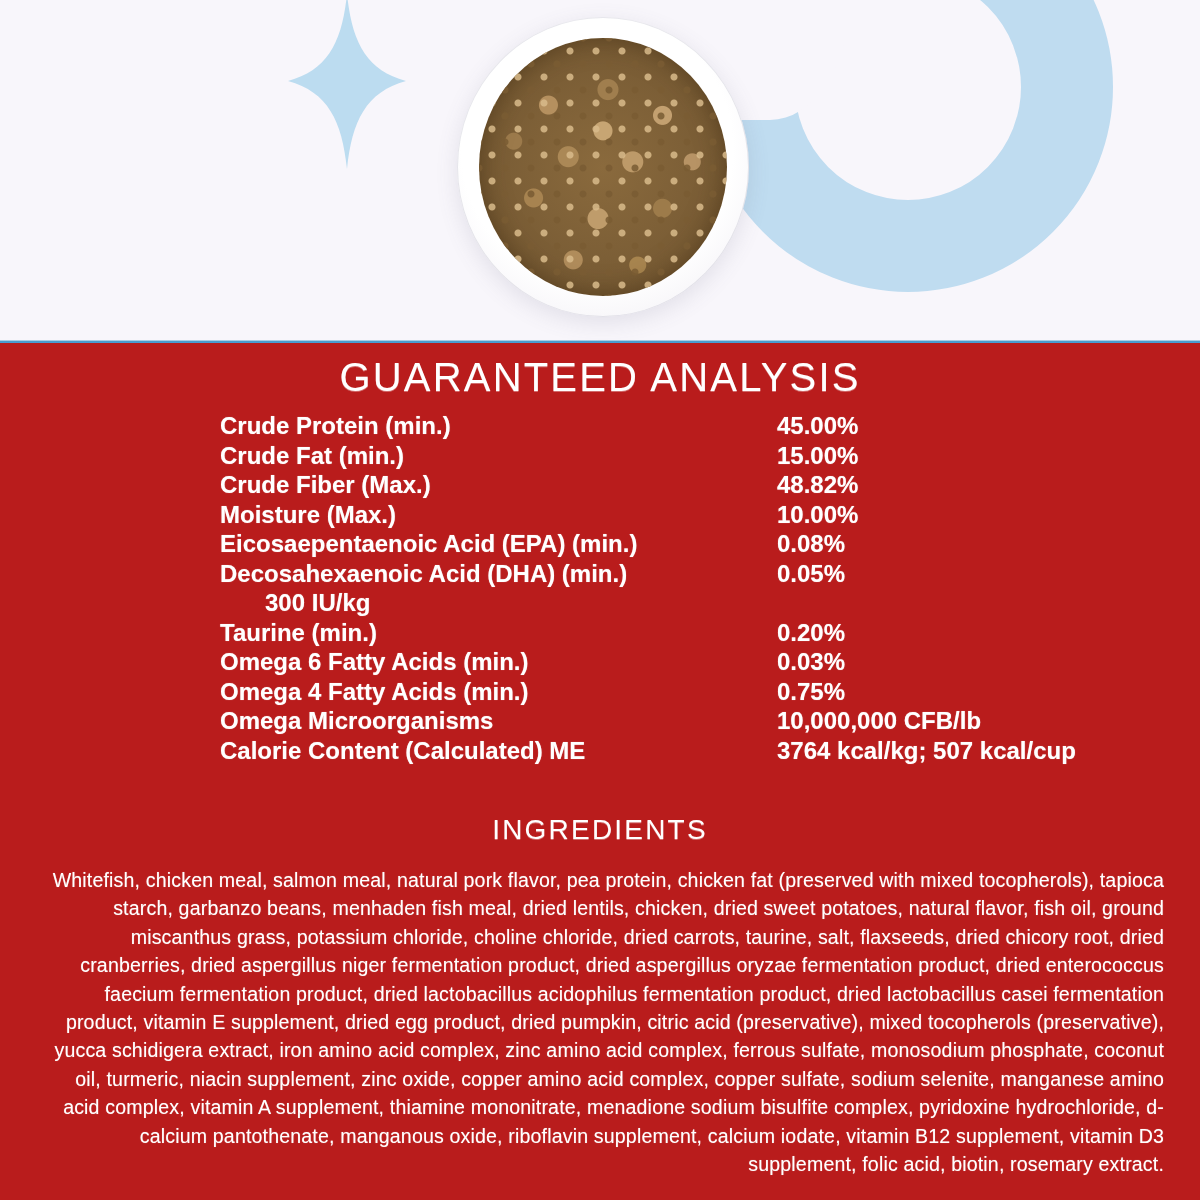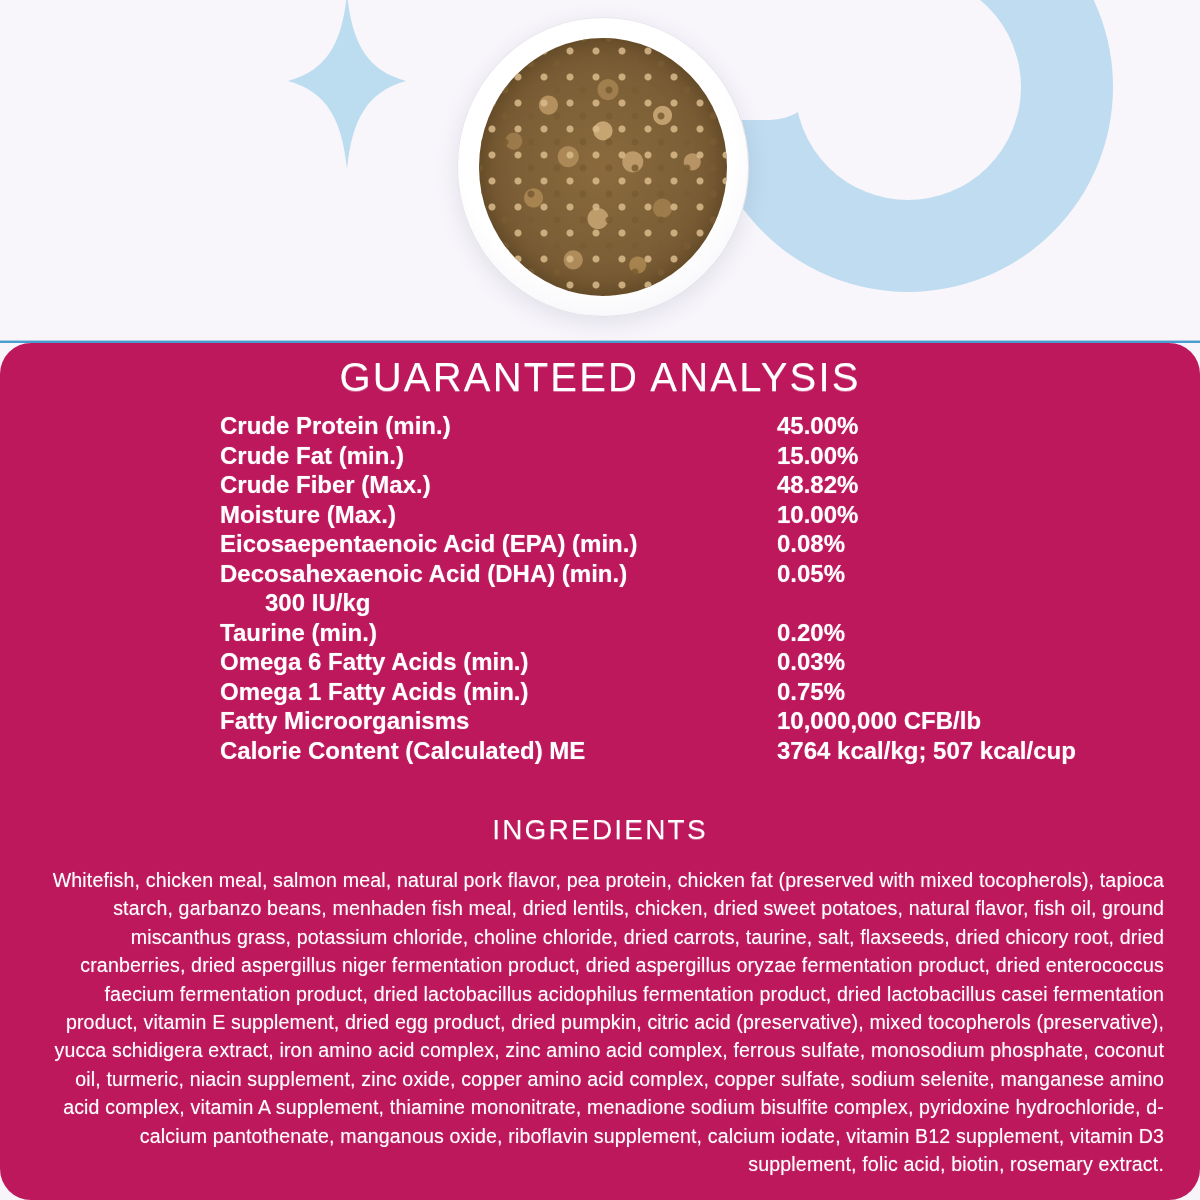--- a/index.html
+++ b/index.html
@@ -126,22 +126,21 @@
     background: linear-gradient(180deg, #d9e8f3 0%, #3d93c9 55%, #4ea2d8 100%);
   }
 
   
   .panel {
     position: absolute;
     left: 0;
     top: 343px;
     width: 1200px;
     height: 857px;
-    background: #be185d;
-    border-radius: 31px;
+    background: #b91c1c;
   }
 
   .section-title {
     text-align: center;
     color: #ffffff;
     font-weight: 400;
     letter-spacing: 2.2px;
     text-shadow: 0 1px 0 rgba(255,255,255,0.35);
   }
 
@@ -259,25 +258,25 @@
         </div>
         <div class="ga-row">
           <div class="ga-label">Taurine (min.)</div>
           <div class="ga-value">0.20%</div>
         </div>
         <div class="ga-row">
           <div class="ga-label">Omega 6 Fatty Acids (min.)</div>
           <div class="ga-value">0.03%</div>
         </div>
         <div class="ga-row">
-          <div class="ga-label">Omega 1 Fatty Acids (min.)</div>
+          <div class="ga-label">Omega 4 Fatty Acids (min.)</div>
           <div class="ga-value">0.75%</div>
         </div>
         <div class="ga-row">
-          <div class="ga-label">Fatty Microorganisms</div>
+          <div class="ga-label">Omega Microorganisms</div>
           <div class="ga-value">10,000,000 CFB/lb</div>
         </div>
         <div class="ga-row">
           <div class="ga-label">Calorie Content (Calculated) ME</div>
           <div class="ga-value">3764 kcal/kg; 507 kcal/cup</div>
         </div>
       </div>
 
     <div class="section-title" id="ing-title">INGREDIENTS</div>
 

